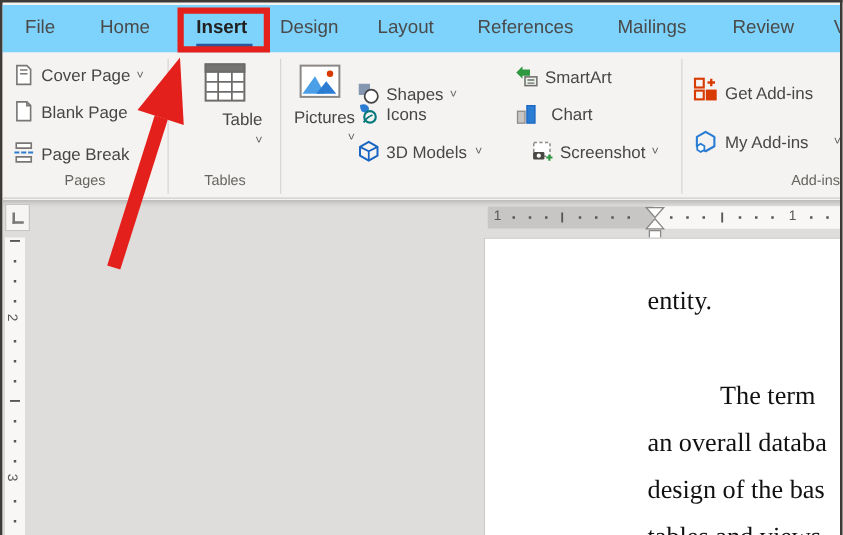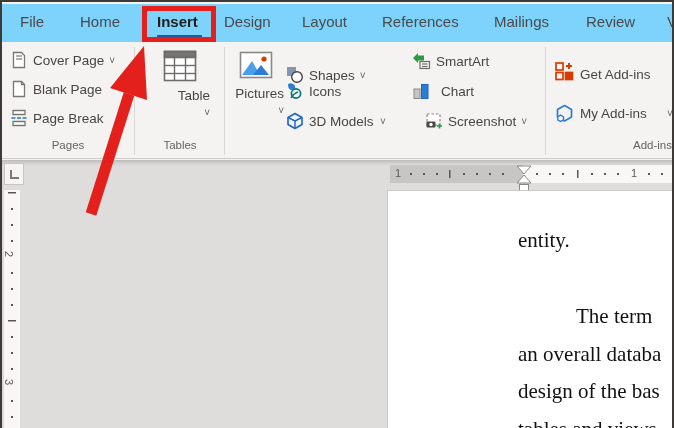--- a/index.html
+++ b/index.html
@@ -76,21 +76,21 @@
     <span class="lbl">Cover Page</span>
     <span class="chev">˅</span>
   </div>
   <div class="small-btn" style="left:8px; top:34px;">
     <svg width="18" height="18" viewBox="0 0 18 18">
       <path d="M3.5 1.5 h8 l3 3 v12 h-11 z" fill="#fff" stroke="#797775" stroke-width="1.3"></path>
       <path d="M11.5 1.5 v3 h3" fill="none" stroke="#797775" stroke-width="1.3"></path>
     </svg>
     <span class="lbl">Blank Page</span>
   </div>
-  <div class="small-btn" style="left:8px; top:63px;">
+  <div class="small-btn" style="left:8px; top:63px;align-items:flex-end;">
     <svg width="18" height="18" viewBox="0 0 18 18">
       <path d="M3 1.5 h12 v4 h-12 z" fill="#fff" stroke="#797775" stroke-width="1.3"></path>
       <path d="M3 12.5 h12 v4 h-12 z" fill="#fff" stroke="#797775" stroke-width="1.3"></path>
       <line x1="1.5" y1="9" x2="5.5" y2="9" stroke="#2b7cd3" stroke-width="1.6"></line>
       <line x1="7" y1="9" x2="11" y2="9" stroke="#2b7cd3" stroke-width="1.6"></line>
       <line x1="12.5" y1="9" x2="16.5" y2="9" stroke="#2b7cd3" stroke-width="1.6"></line>
     </svg>
     <span class="lbl">Page Break</span>
   </div>
   <div class="grp-label" style="left:6px; width:120px;">Pages</div>

